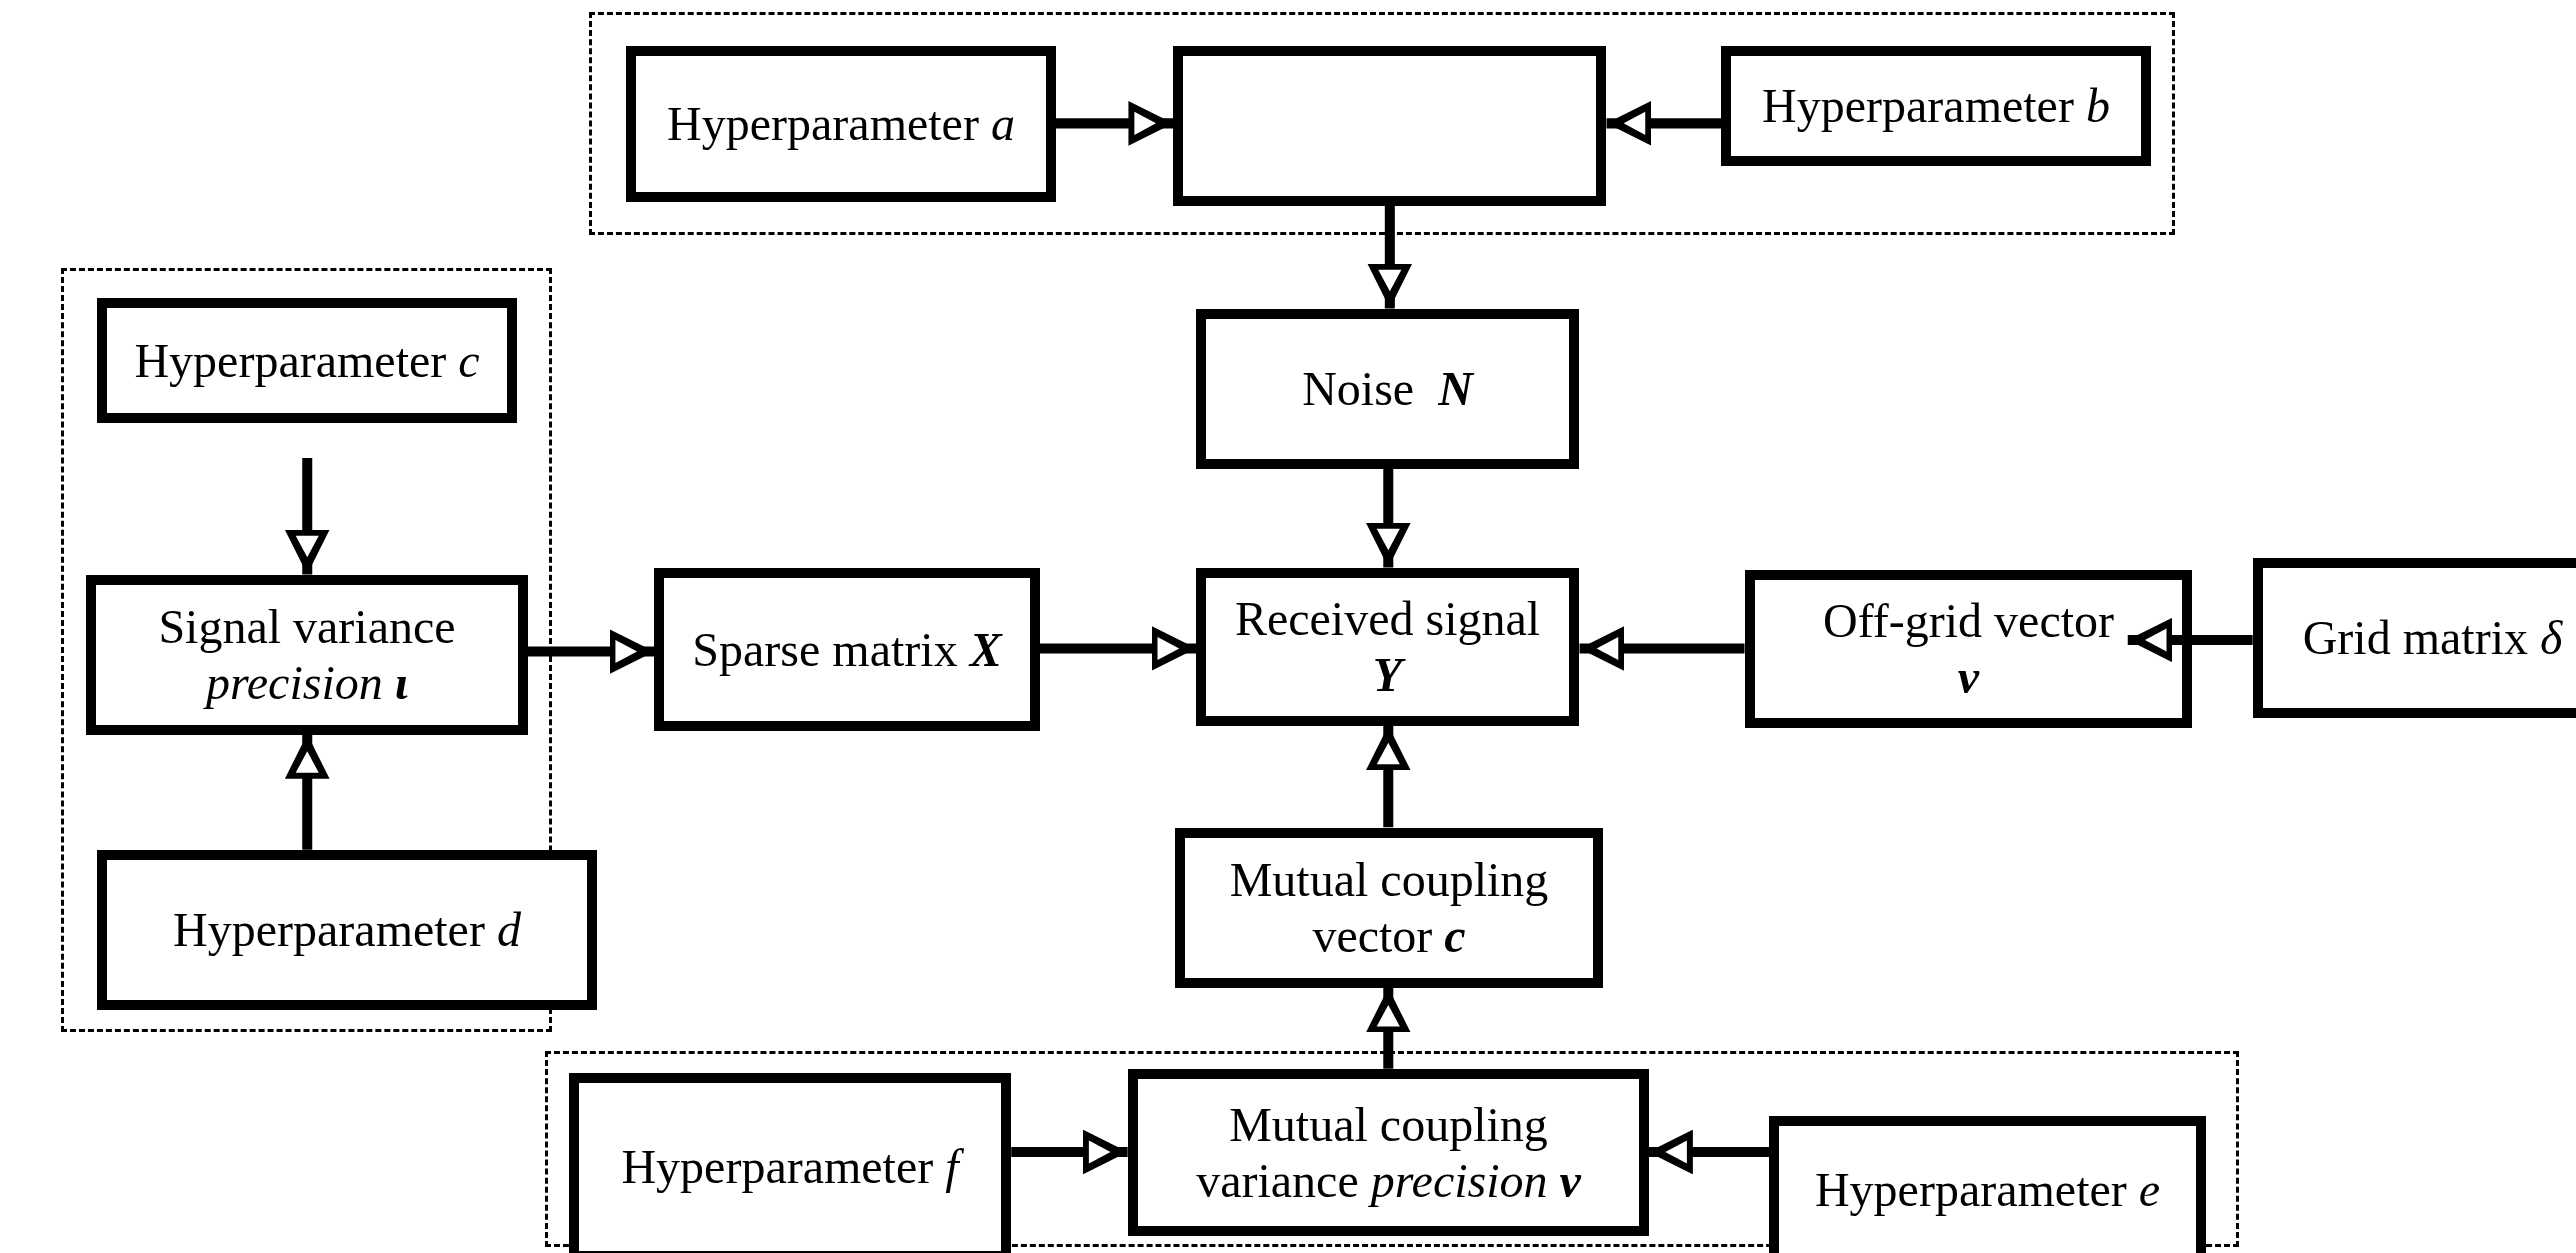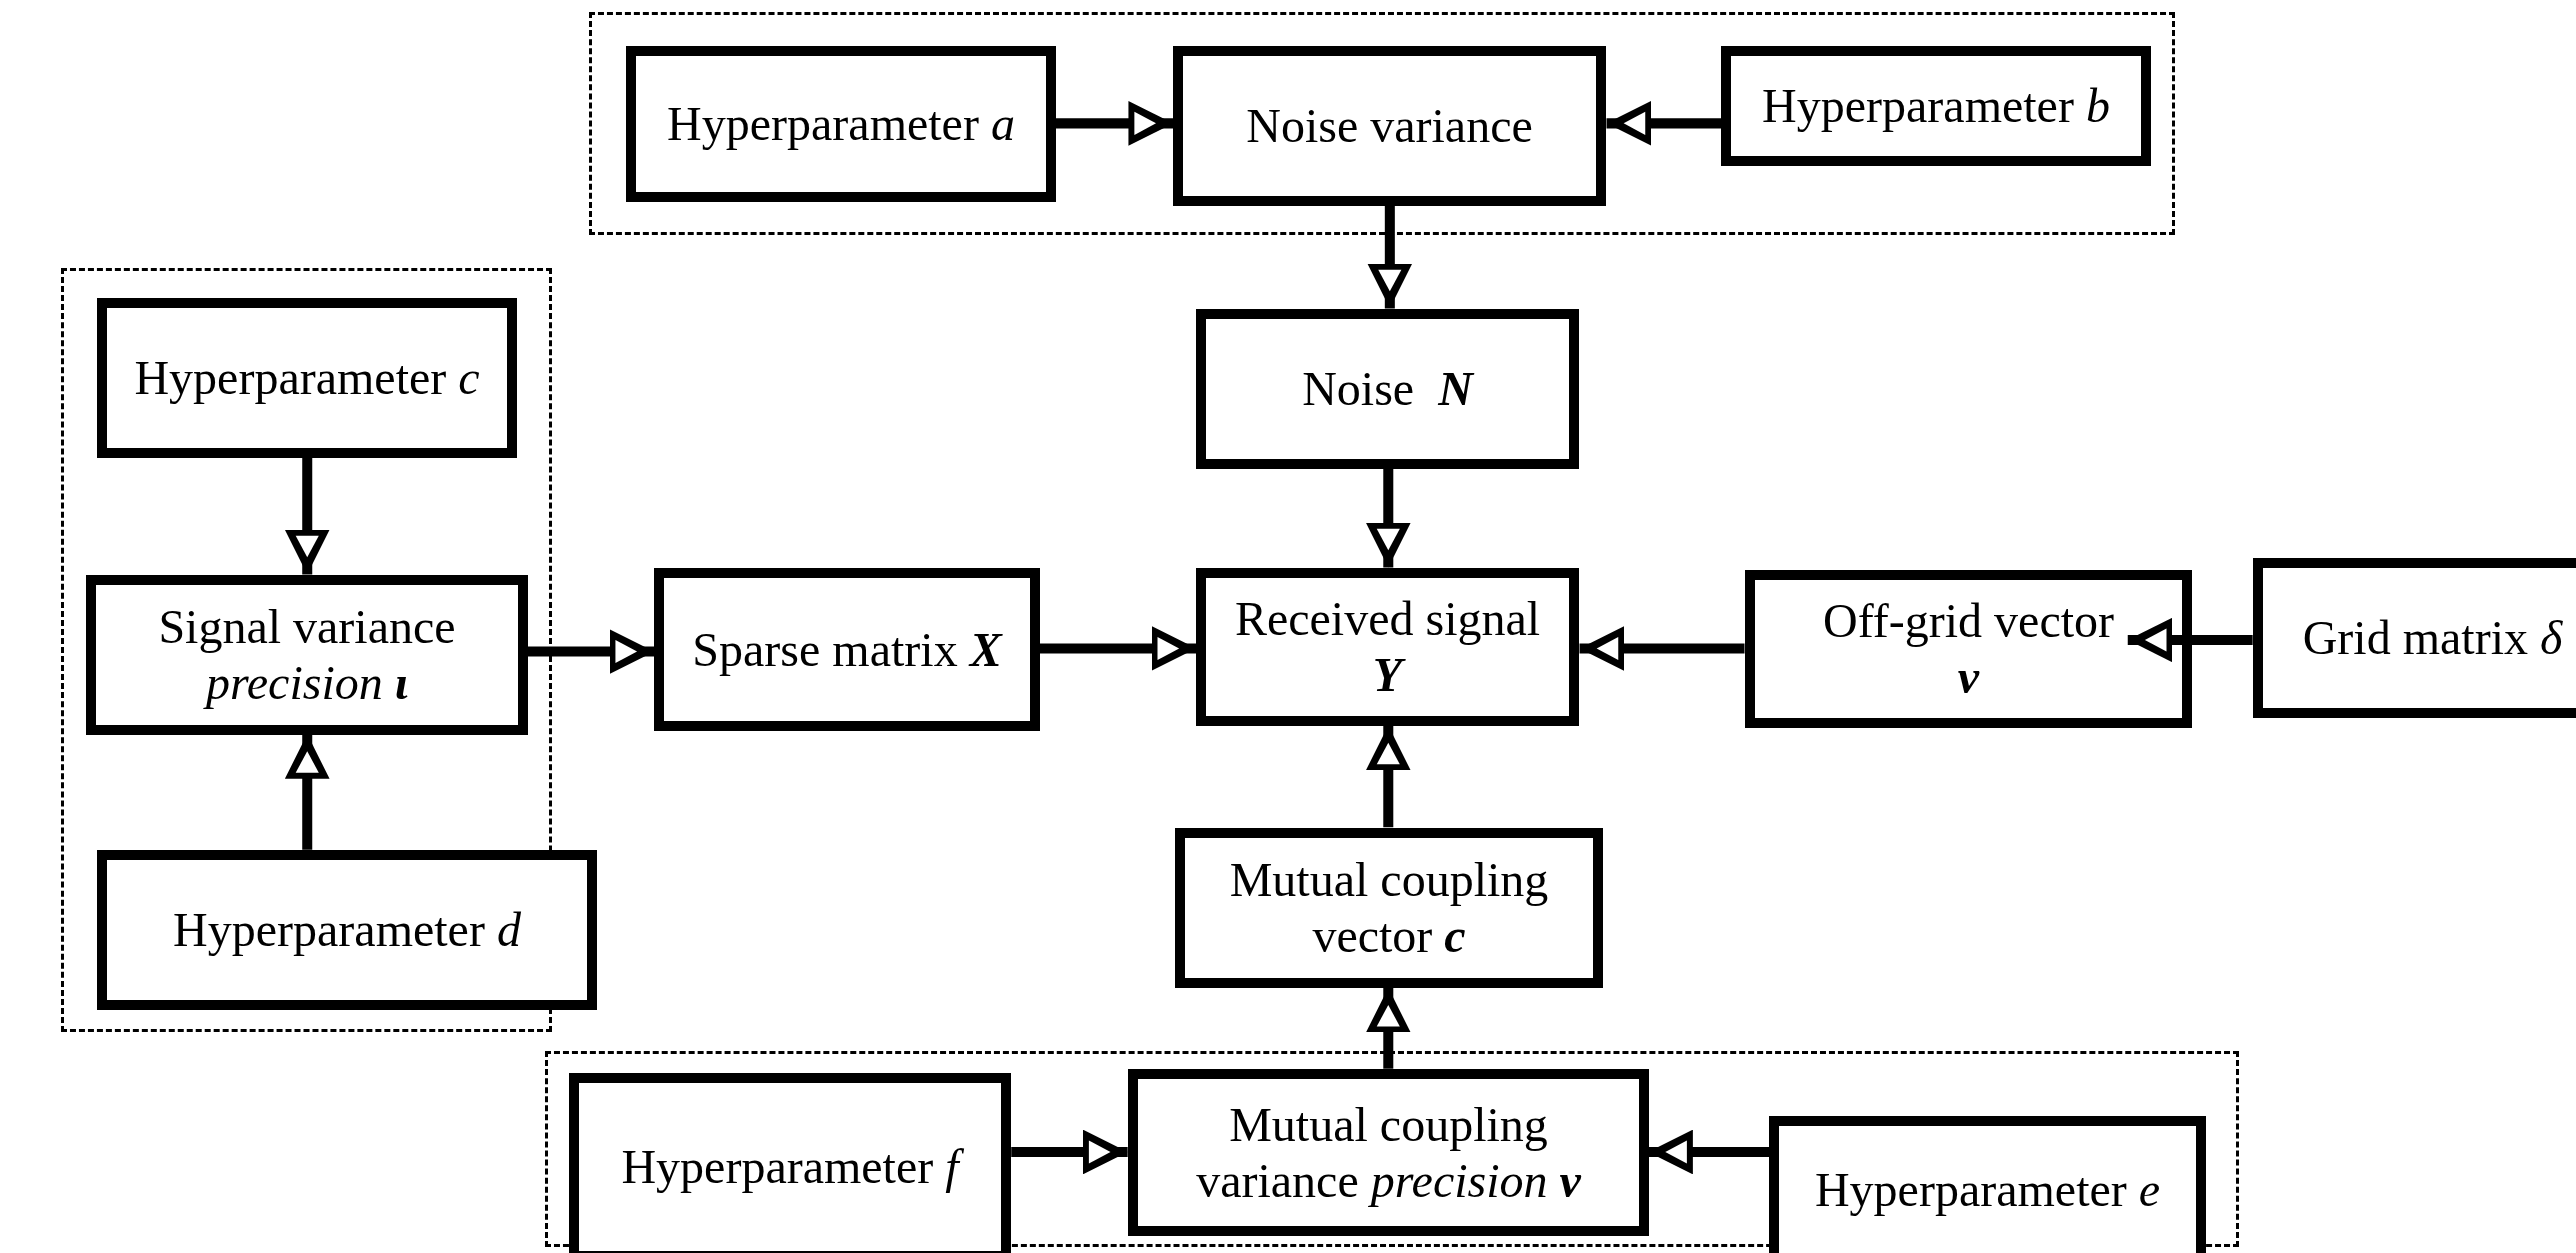--- a/index.html
+++ b/index.html
@@ -65,37 +65,36 @@
 
   <div class="group" style="left:545px; top:11.6px; width:1586px; height:223px"></div>
   <div class="group" style="left:17px; top:268px; width:491px; height:764px"></div>
   <div class="group" style="left:501px; top:1051px; width:1694px; height:196px"></div>
 
   <div class="node" style="left:582px; top:46px; width:430px; height:156px">
     <span class="line"><span>Hyperparameter </span><span class="it">a</span></span>
   </div>
 
   <div class="node" style="left:1129px; top:46px; width:433px; height:160px">
-    <span class="line"><span>Noise variance</span></span>
   </div>
 
   <div class="node" style="left:1677px; top:46px; width:430px; height:120px">
     <span class="line"><span>Hyperparameter </span><span class="it">b</span></span>
   </div>
 
   <div class="node" style="left:1152px; top:309px; width:383px; height:160px">
     <span class="line"><span>Noise&nbsp; </span><span class="bi">N</span></span>
   </div>
 
   <div class="node" style="left:1152px; top:568px; width:383px; height:158px">
     <span class="line"><span>Received signal</span></span>
     <span class="line"><span class="bi">Y</span></span>
   </div>
 
-  <div class="node" style="left:53px; top:298px; width:420px; height:160px">
+  <div class="node" style="left:53px; top:298px; width:420px; height:125px">
     <span class="line"><span>Hyperparameter </span><span class="it">c</span></span>
   </div>
 
   <div class="node" style="left:42px; top:575px; width:442px; height:160px">
     <span class="line"><span>Signal variance</span></span>
     <span class="line"><span class="it">precision </span><span class="bi">ι</span></span>
   </div>
 
   <div class="node" style="left:53px; top:850px; width:500px; height:160px">
     <span class="line"><span>Hyperparameter </span><span class="it">d</span></span>

